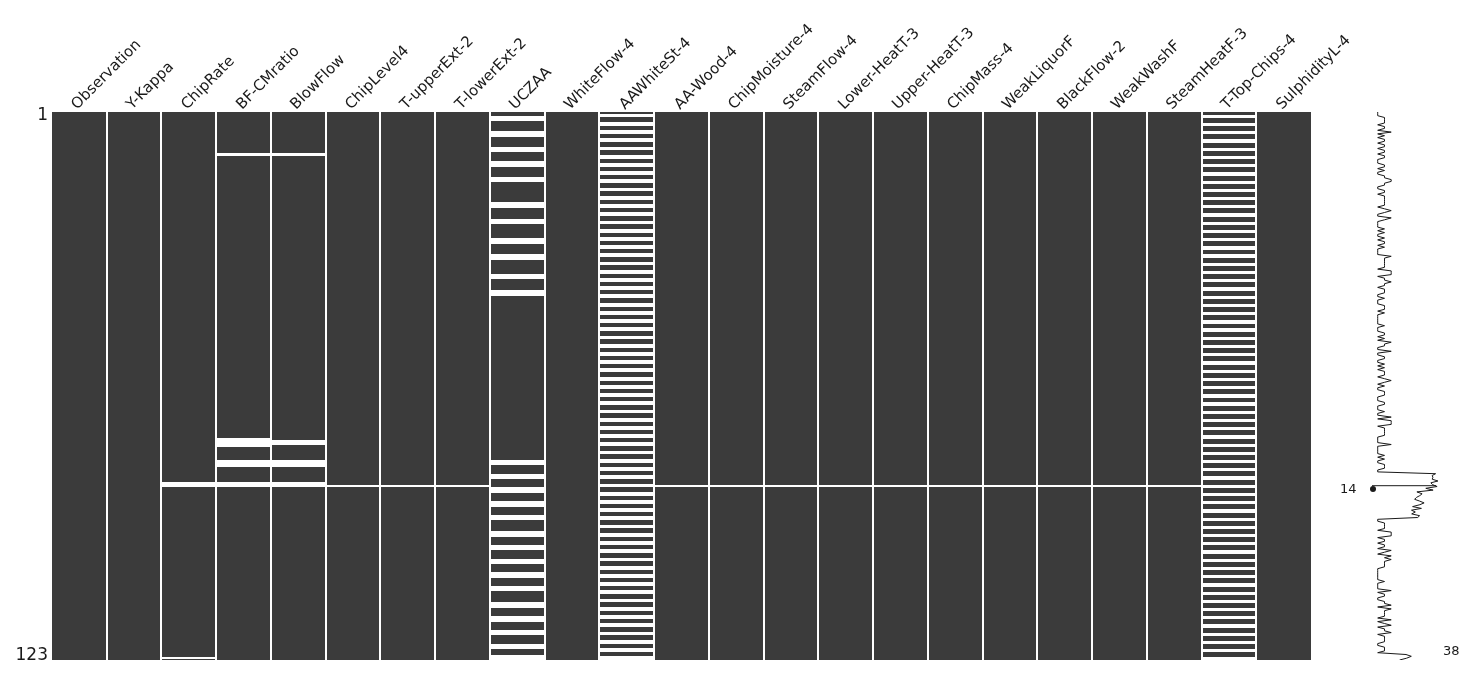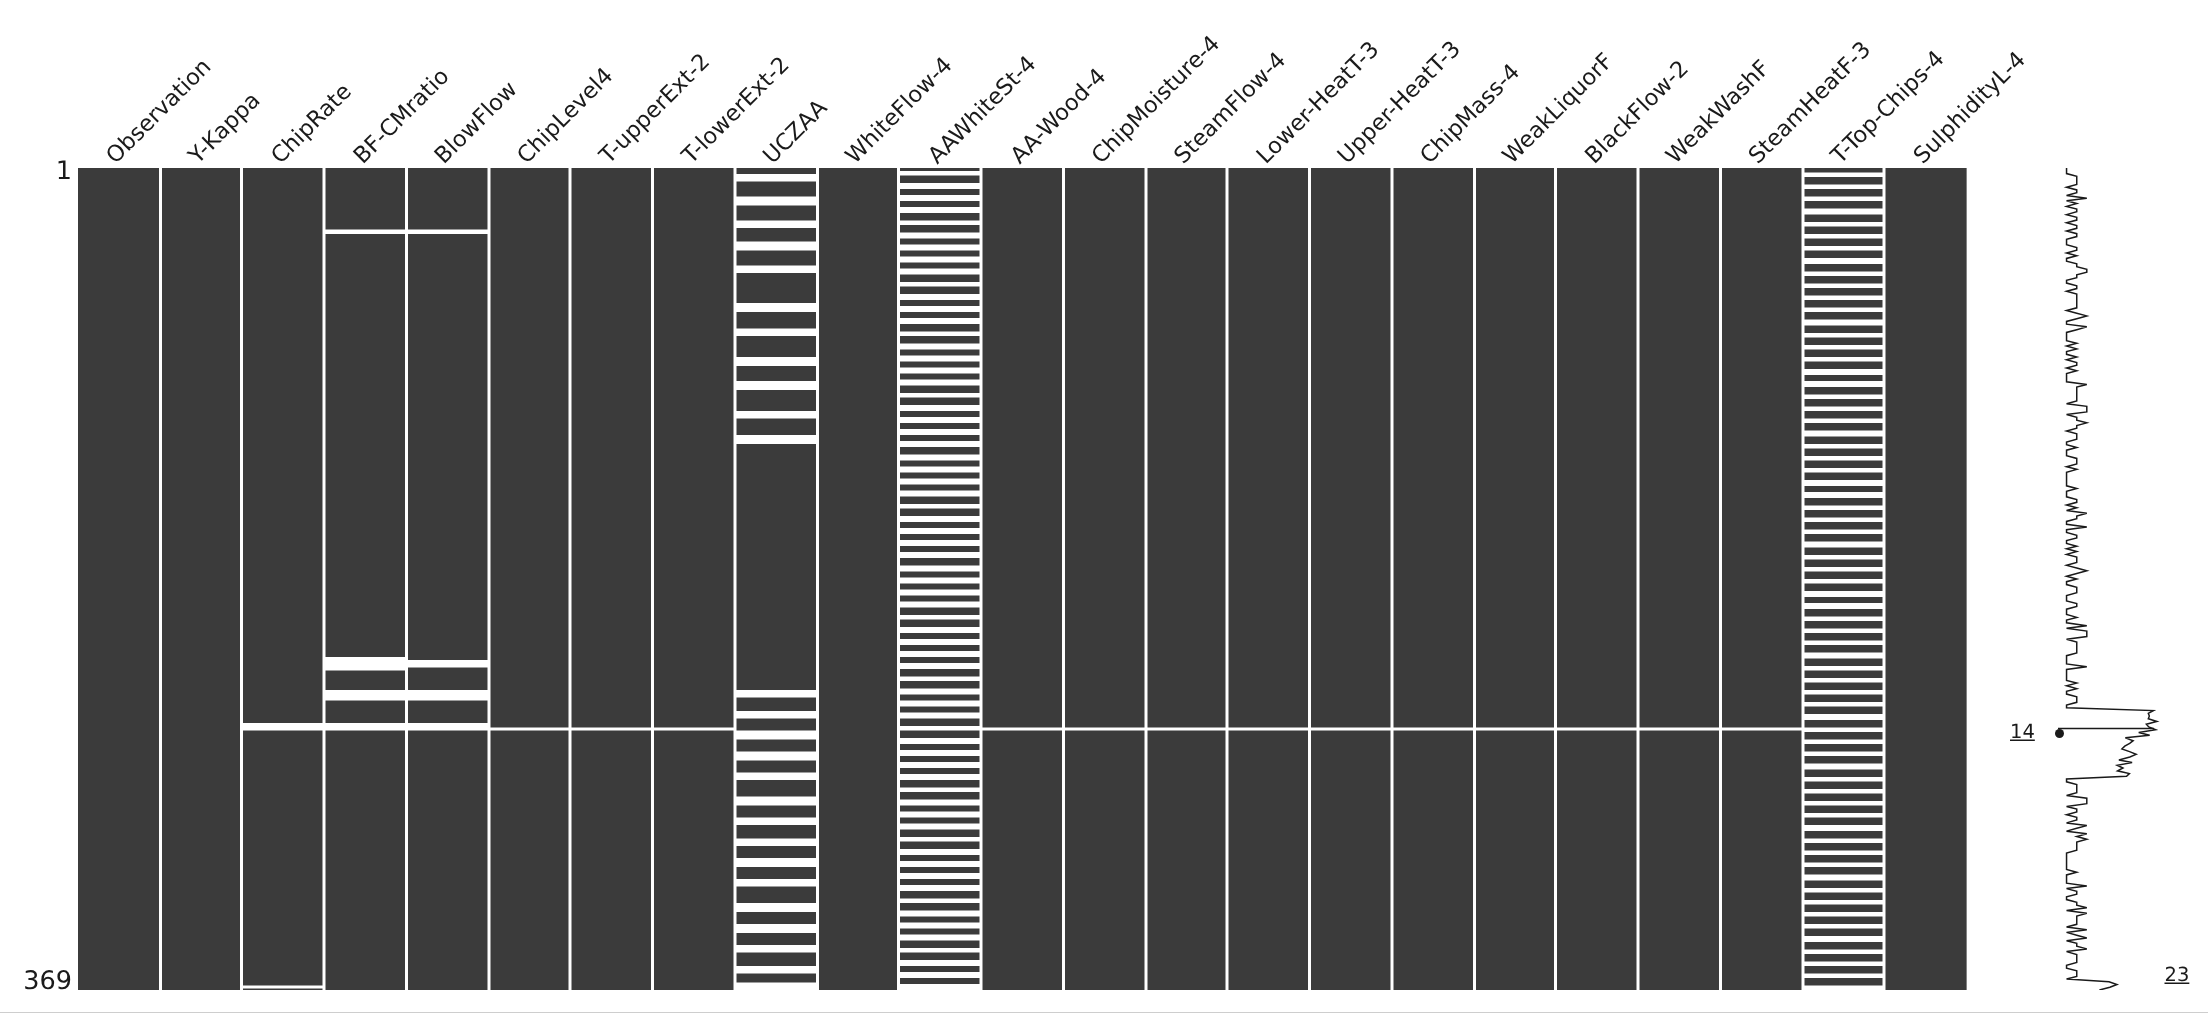--- a/index.html
+++ b/index.html
@@ -90,21 +90,20 @@
     top: 112px;
     width: 80px;
     height: 548px;
   }
   .spark svg { display: block; }
   .sparklabel {
     position: absolute;
     font-size: 13px;
     color: #1a1a1a;
     white-space: nowrap;
-    text-decoration: underline;
   }
   .sparklabel.mid { left: 1340px; top: 481px; }
   .sparklabel.bot { left: 1443px; top: 643px; }
   .sparkdot {
     position: absolute;
     left: 1370px;
     top: 486px;
     width: 6px;
     height: 6px;
     border-radius: 50%;
@@ -149,21 +148,21 @@
       <div class="collabel" style="left: 955.196px;">ChipMass-4</div>
       <div class="collabel" style="left: 1009.93px;">WeakLiquorF</div>
       <div class="collabel" style="left: 1064.67px;">BlackFlow-2</div>
       <div class="collabel" style="left: 1119.41px;">WeakWashF</div>
       <div class="collabel" style="left: 1174.15px;">SteamHeatF-3</div>
       <div class="collabel" style="left: 1228.89px;">T-Top-Chips-4</div>
       <div class="collabel" style="left: 1283.63px;">SulphidityL-4</div>
     </div>
 
   <div class="rowtick top">1</div>
-  <div class="rowtick bottom">369</div>
+  <div class="rowtick bottom">123</div>
 
   <div class="matrix">
       <div class="col" style="left: 0px; width: 54.7391px;"></div>
       <div class="col" style="left: 54.7391px; width: 54.7391px;"></div>
       <div class="colsep" style="left: 53.7391px;"></div>
       <div class="col" style="left: 109.478px; width: 54.7391px;">
         <div class="gap" style="top: 369.9px; height: 4.932px;"></div>
         <div class="gap" style="top: 545.26px; height: 2.192px;"></div>
       </div>
       <div class="colsep" style="left: 108.478px;"></div>
@@ -409,15 +408,15 @@
     </div>
 
   <div class="spark">
       <svg width="80" height="548">
         <path d="M9.7,0.0 L9.7,1.8 L9.7,3.7 L16.5,5.5 L16.5,7.3 L16.5,9.1 L16.5,11.0 L9.7,12.8 L16.5,14.6 L16.5,16.4 L9.7,18.3 L23.2,20.1 L9.7,21.9 L16.5,23.7 L9.7,25.6 L16.5,27.4 L16.5,29.2 L9.7,31.1 L16.5,32.9 L16.5,34.7 L9.7,36.5 L16.5,38.4 L16.5,40.2 L9.7,42.0 L16.5,43.8 L16.5,45.7 L9.7,47.5 L9.7,49.3 L9.7,51.1 L16.5,53.0 L16.5,54.8 L9.7,56.6 L16.5,58.5 L9.7,60.3 L9.7,62.1 L16.5,63.9 L16.5,65.8 L23.2,67.6 L23.2,69.4 L16.5,71.2 L16.5,73.1 L9.7,74.9 L9.7,76.7 L16.5,78.5 L16.5,80.4 L9.7,82.2 L16.5,84.0 L16.5,85.9 L16.5,87.7 L16.5,89.5 L16.5,91.3 L16.5,93.2 L9.7,95.0 L16.5,96.8 L23.2,98.6 L16.5,100.5 L9.7,102.3 L9.7,104.1 L23.2,105.9 L16.5,107.8 L9.7,109.6 L9.7,111.4 L9.7,113.3 L9.7,115.1 L16.5,116.9 L9.7,118.7 L16.5,120.6 L9.7,122.4 L9.7,124.2 L16.5,126.0 L9.7,127.9 L16.5,129.7 L16.5,131.5 L9.7,133.3 L16.5,135.2 L9.7,137.0 L9.7,138.8 L9.7,140.7 L9.7,142.5 L23.2,144.3 L16.5,146.1 L16.5,148.0 L16.5,149.8 L16.5,151.6 L16.5,153.4 L16.5,155.3 L9.7,157.1 L23.2,158.9 L23.2,160.7 L23.2,162.6 L9.7,164.4 L16.5,166.2 L16.5,168.1 L23.2,169.9 L16.5,171.7 L16.5,173.5 L9.7,175.4 L16.5,177.2 L16.5,179.0 L16.5,180.8 L9.7,182.7 L9.7,184.5 L16.5,186.3 L9.7,188.1 L9.7,190.0 L9.7,191.8 L16.5,193.6 L16.5,195.5 L16.5,197.3 L9.7,199.1 L16.5,200.9 L9.7,202.8 L9.7,204.6 L9.7,206.4 L9.7,208.2 L9.7,210.1 L9.7,211.9 L16.5,213.7 L9.7,215.5 L9.7,217.4 L9.7,219.2 L16.5,221.0 L16.5,222.9 L9.7,224.7 L16.5,226.5 L9.7,228.3 L23.2,230.2 L16.5,232.0 L16.5,233.8 L9.7,235.6 L9.7,237.5 L23.2,239.3 L9.7,241.1 L9.7,242.9 L16.5,244.8 L16.5,246.6 L9.7,248.4 L9.7,250.3 L16.5,252.1 L9.7,253.9 L16.5,255.7 L9.7,257.6 L16.5,259.4 L16.5,261.2 L16.5,263.0 L9.7,264.9 L16.5,266.7 L23.2,268.5 L16.5,270.3 L9.7,272.2 L16.5,274.0 L9.7,275.8 L9.7,277.7 L16.5,279.5 L16.5,281.3 L16.5,283.1 L9.7,285.0 L9.7,286.8 L9.7,288.6 L16.5,290.4 L16.5,292.3 L9.7,294.1 L9.7,295.9 L9.7,297.7 L16.5,299.6 L9.7,301.4 L9.7,303.2 L23.2,305.1 L9.7,306.9 L23.2,308.7 L23.2,310.5 L23.2,312.4 L9.7,314.2 L16.5,316.0 L16.5,317.8 L16.5,319.7 L16.5,321.5 L16.5,323.3 L9.7,325.1 L9.7,327.0 L9.7,328.8 L9.7,330.6 L23.2,332.5 L9.7,334.3 L9.7,336.1 L9.7,337.9 L9.7,339.8 L9.7,341.6 L16.5,343.4 L9.7,345.2 L16.5,347.1 L9.7,348.9 L9.7,350.7 L16.5,352.5 L16.5,354.4 L16.5,356.2 L9.7,358.0 L9.7,359.9 L67.6,361.7 L64.2,363.5 L64.9,365.3 L64.2,367.2 L69.9,369.0 L62.9,370.8 L64.5,372.6 L69.1,374.5 L57.8,376.3 L65.1,378.1 L48.9,379.9 L54.1,381.8 L51.8,383.6 L48.5,385.4 L46.6,387.3 L51.7,389.1 L56.1,390.9 L51.9,392.7 L44.6,394.6 L53.4,396.4 L43.5,398.2 L47.3,400.0 L43.7,401.9 L51.6,403.7 L49.7,405.5 L9.7,407.3 L9.7,409.2 L16.5,411.0 L16.5,412.8 L16.5,414.7 L16.5,416.5 L9.7,418.3 L23.2,420.1 L23.2,422.0 L23.2,423.8 L9.7,425.6 L16.5,427.4 L16.5,429.3 L9.7,431.1 L16.5,432.9 L16.5,434.7 L9.7,436.6 L23.2,438.4 L16.5,440.2 L9.7,442.1 L23.2,443.9 L16.5,445.7 L23.2,447.5 L16.5,449.4 L16.5,451.2 L16.5,453.0 L16.5,454.8 L9.7,456.7 L9.7,458.5 L9.7,460.3 L9.7,462.1 L9.7,464.0 L9.7,465.8 L9.7,467.6 L16.5,469.5 L9.7,471.3 L9.7,473.1 L9.7,474.9 L9.7,476.8 L23.2,478.6 L9.7,480.4 L16.5,482.2 L16.5,484.1 L9.7,485.9 L9.7,487.7 L16.5,489.5 L16.5,491.4 L23.2,493.2 L9.7,495.0 L23.2,496.9 L16.5,498.7 L16.5,500.5 L16.5,502.3 L16.5,504.2 L9.7,506.0 L23.2,507.8 L9.7,509.6 L16.5,511.5 L23.2,513.3 L9.7,515.1 L16.5,516.9 L16.5,518.8 L23.2,520.6 L9.7,522.4 L16.5,524.3 L16.5,526.1 L16.5,527.9 L16.5,529.7 L9.7,531.6 L9.7,533.4 L16.5,535.2 L16.5,537.0 L16.5,538.9 L9.7,540.7 L38.0,542.5 L43.3,544.3 L38.6,546.2 L31.6,548.0 " fill="none" stroke="#1a1a1a" stroke-width="1"></path>
         <line x1="4" y1="373.7" x2="68.0" y2="373.7" stroke="#1a1a1a" stroke-width="1"></line>
       </svg>
     </div>
   <div class="sparkdot"></div>
   <div class="sparklabel mid">14</div>
-  <div class="sparklabel bot">23</div>
+  <div class="sparklabel bot">38</div>
 
 </div>
 
 </body></html>

